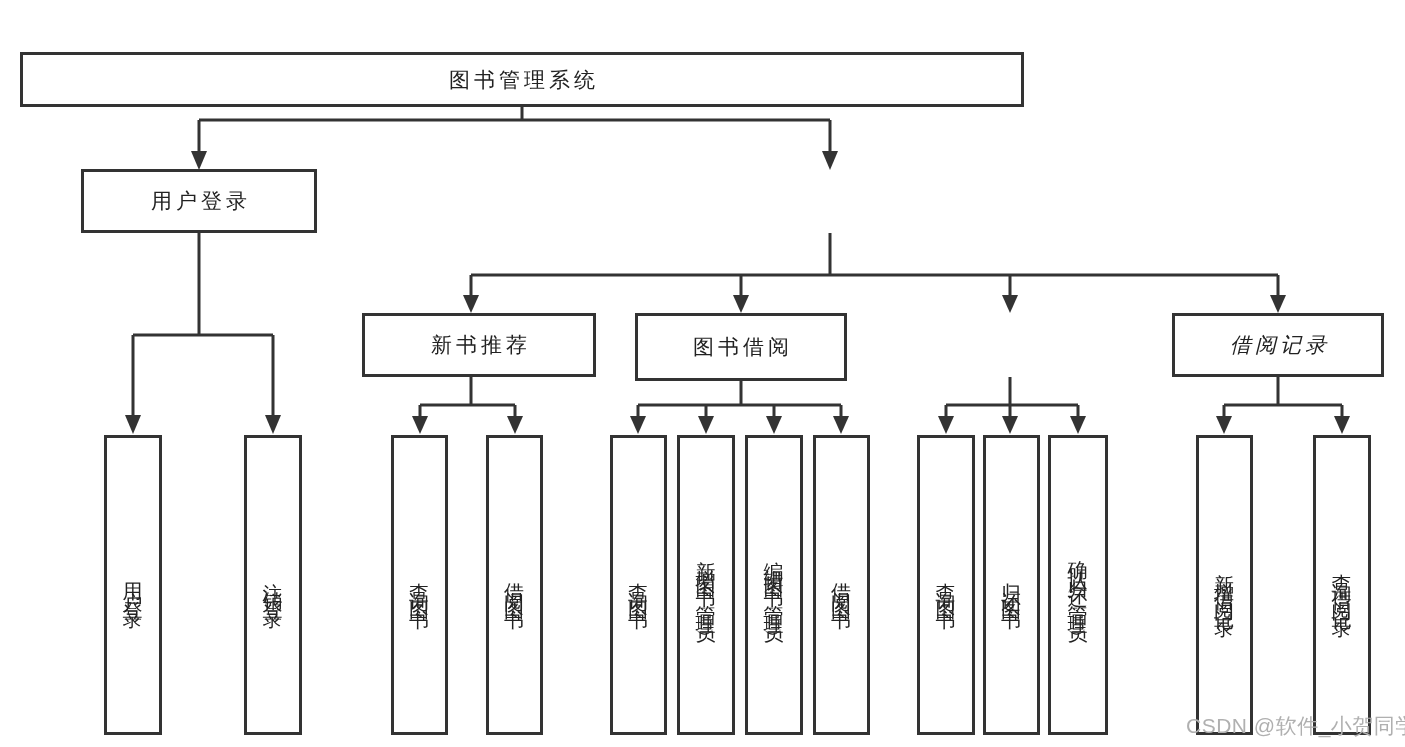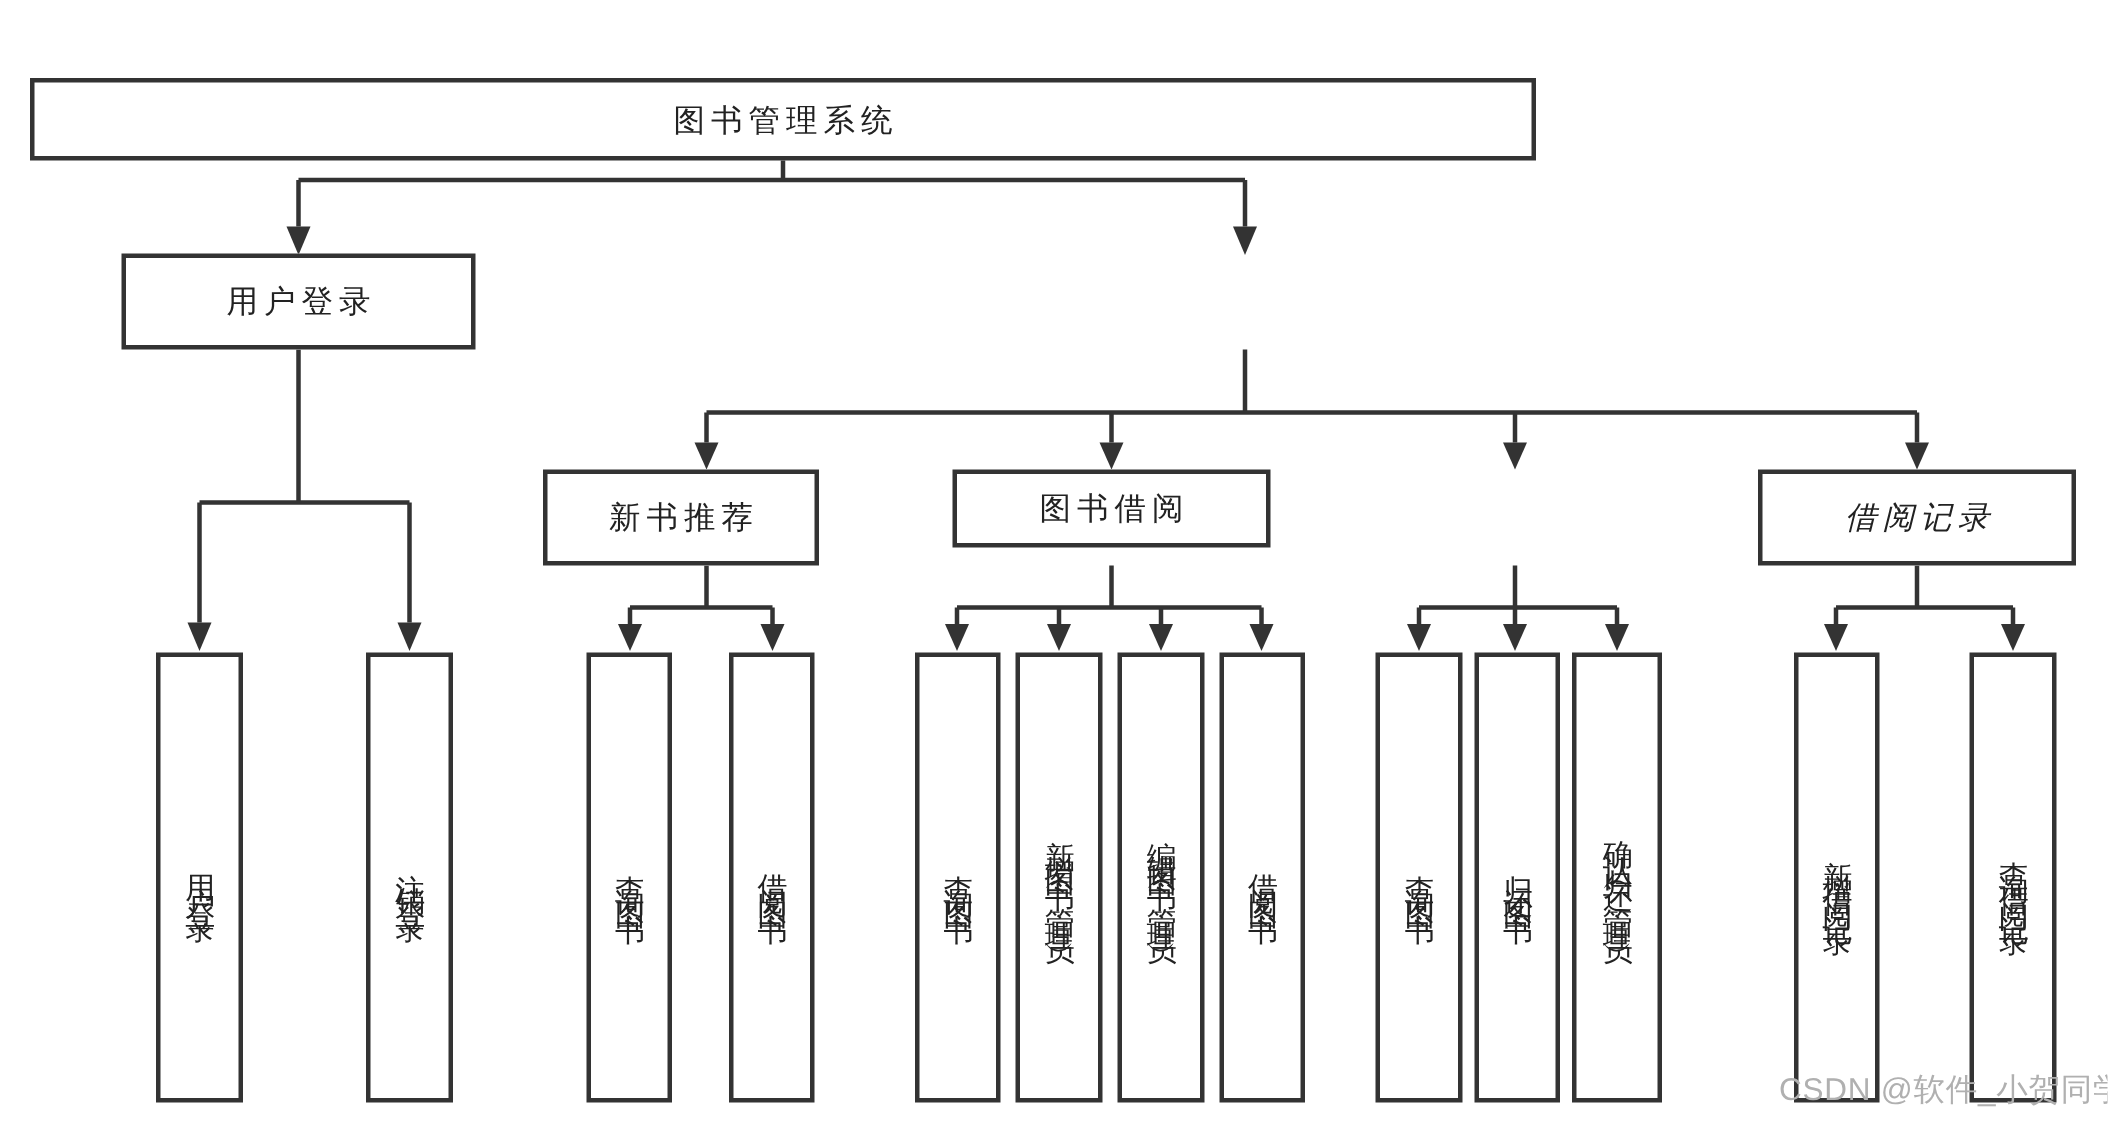--- a/index.html
+++ b/index.html
@@ -110,24 +110,24 @@
   </svg>
 
   <div class="box h" style="left:20px; top:13px; width:1004px; height:55px;margin-top:39px;">
     <span class="lbl">图书管理系统</span>
   </div>
 
   <div class="box h" style="left:81px; top:169px; width:236px; height:64px;">
     <span class="lbl">用户登录</span>
   </div>
 
-  <div class="box h" style="left:362px; top:313px; width:184px; height:64px;">
+  <div class="box h" style="left:362px; top:313px; width:234px; height:64px;">
     <span class="lbl">新书推荐</span>
   </div>
-  <div class="box h" style="left:635px; top:313px; width:212px; height:52px;">
+  <div class="box h" style="left:635px; top:313px; width:212px; height:68px;">
     <span class="lbl">图书借阅</span>
   </div>
   <div class="box h" style="left:1172px; top:313px; width:212px; height:64px;font-style:italic;">
     <span class="lbl">借阅记录</span>
   </div>
 
   <div class="box v" style="left:104px; top:435px; width:58px; height:300px;">
     <span class="lbl">用户登录</span>
   </div>
   <div class="box v" style="left:244px; top:435px; width:58px; height:300px;">

